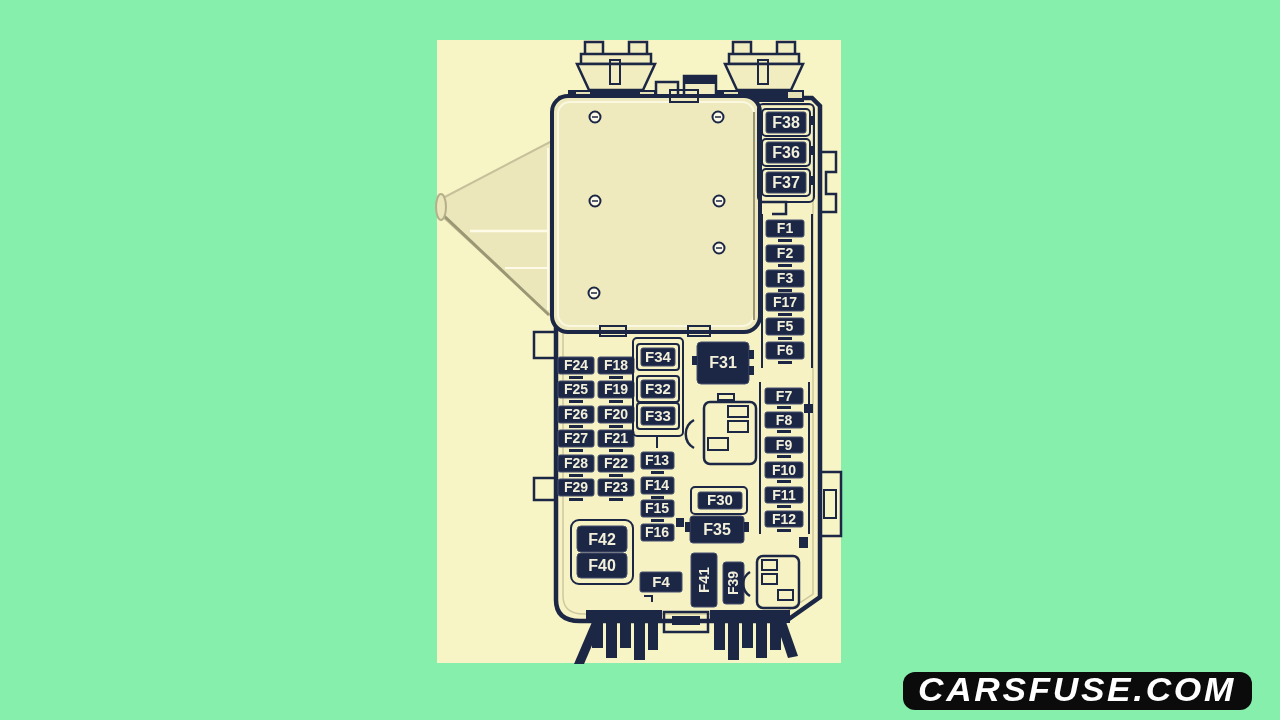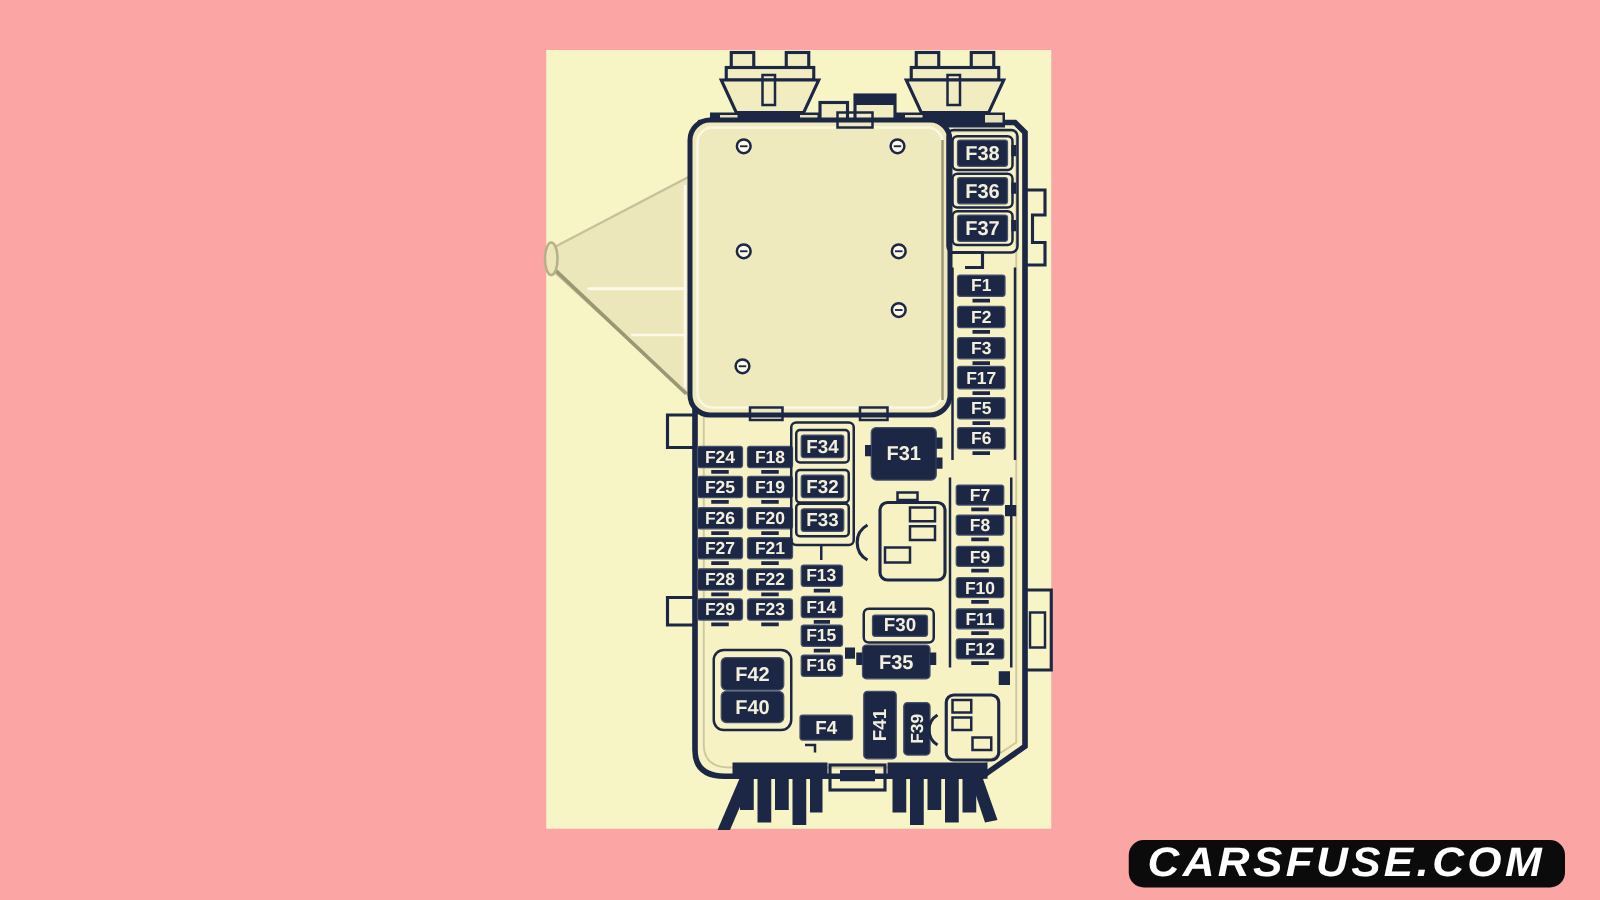--- a/index.html
+++ b/index.html
@@ -1,16 +1,16 @@
 <!DOCTYPE html>
 <html><head>
 <meta charset="utf-8">
 <style>
   html,body { margin:0; padding:0; background:#ffffff; }
-  .stage { width:1280px; height:720px; position:relative; background:#fca5a5; overflow:hidden;text-decoration:underline; }
+  .stage { width:1280px; height:720px; position:relative; background:#86efac; overflow:hidden;text-decoration:underline; }
   svg { display:block; font-family:"Liberation Sans", sans-serif; }
   .fr       { fill:#1c2745; stroke:#46506e; stroke-width:1; }
   .fl       { fill:#f2efda; font-weight:bold; font-size:14px; text-anchor:middle;
               font-family:"Liberation Sans", sans-serif; }
   .fl-lg    { font-size:16px; }
   .fl-md    { font-size:15px; }
   .holder   { fill:none; stroke:#1c2745; stroke-width:2.5; }
   .holder-thin { fill:none; stroke:#1c2745; stroke-width:2; }
   .nub      { fill:#1c2745; }
   .darkfill { fill:#1c2745; }

